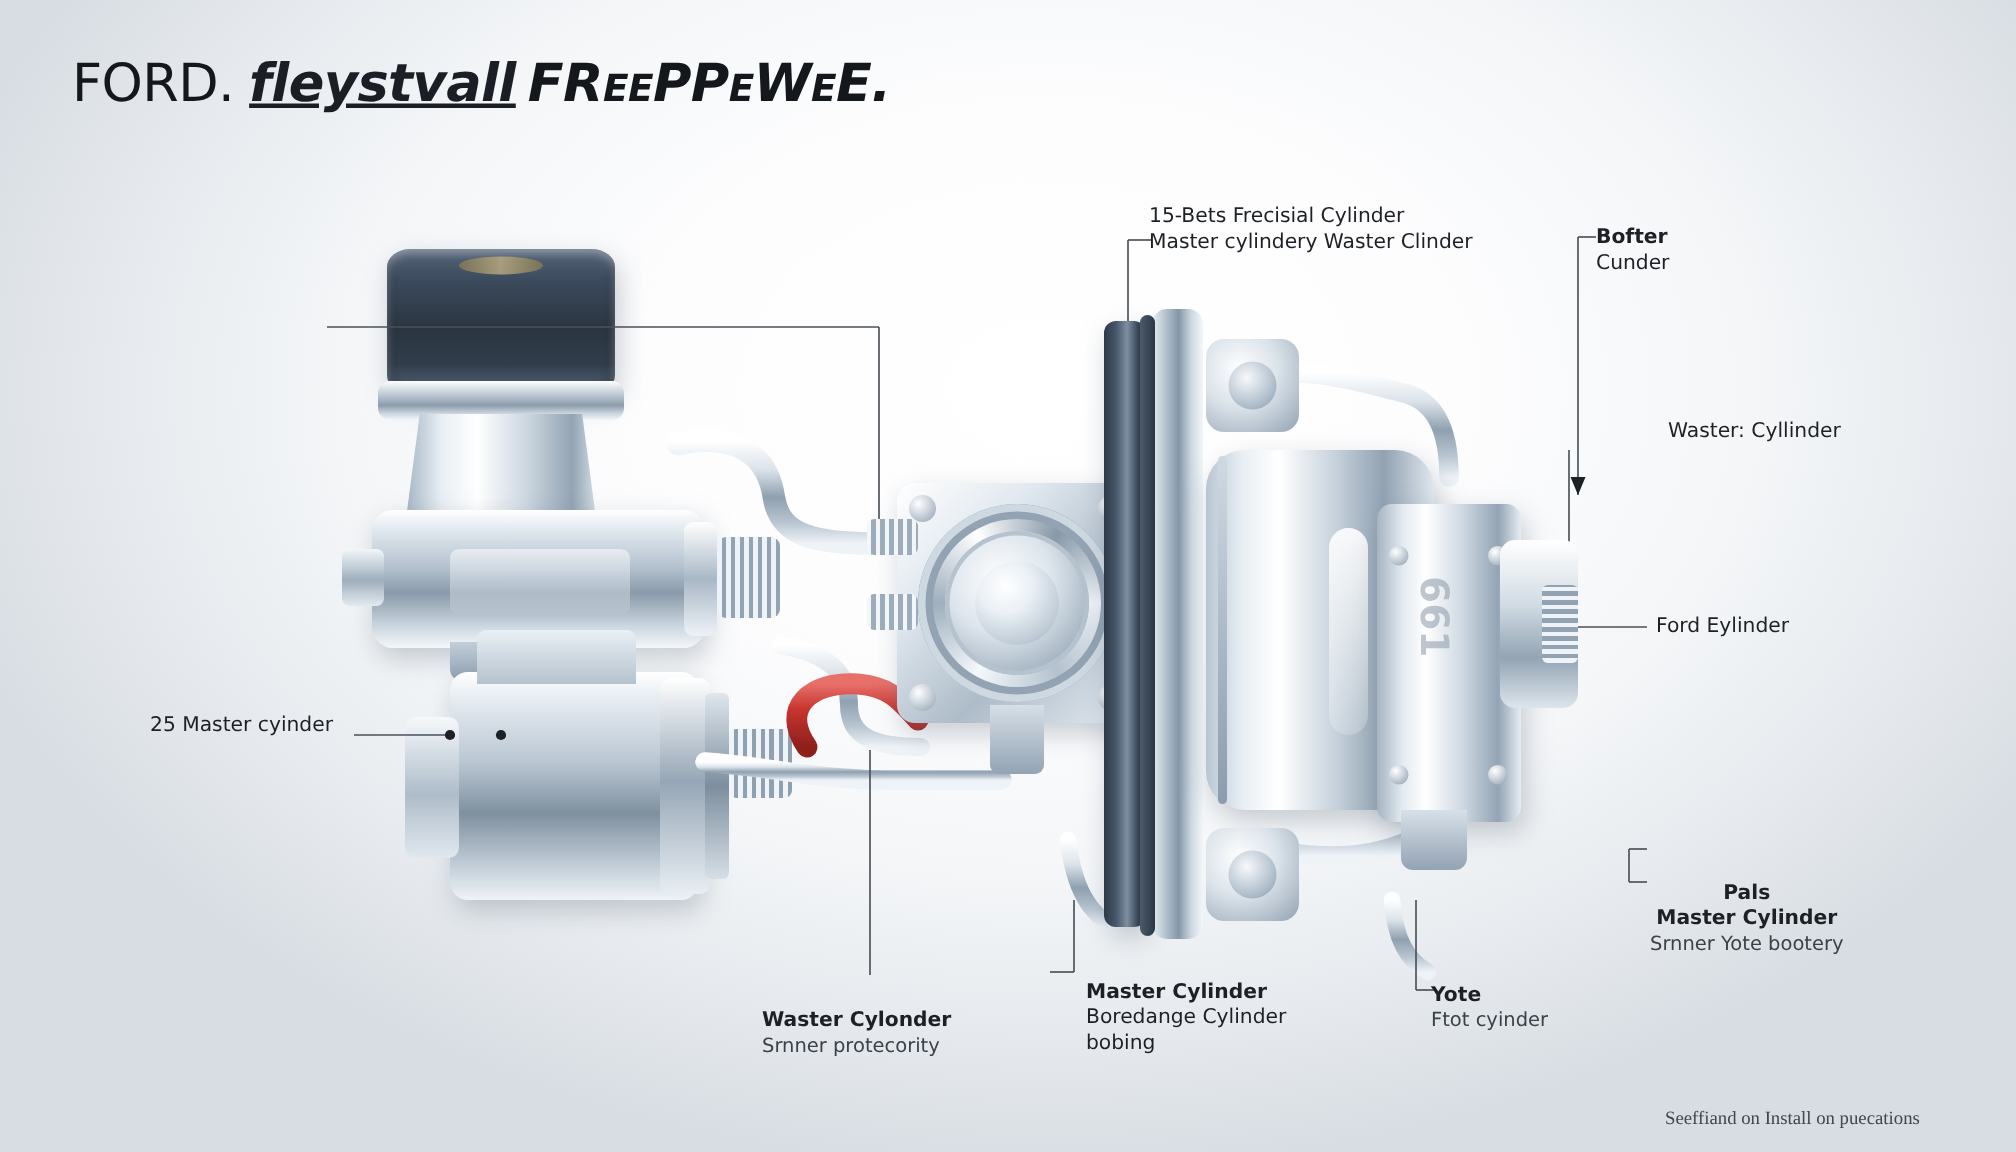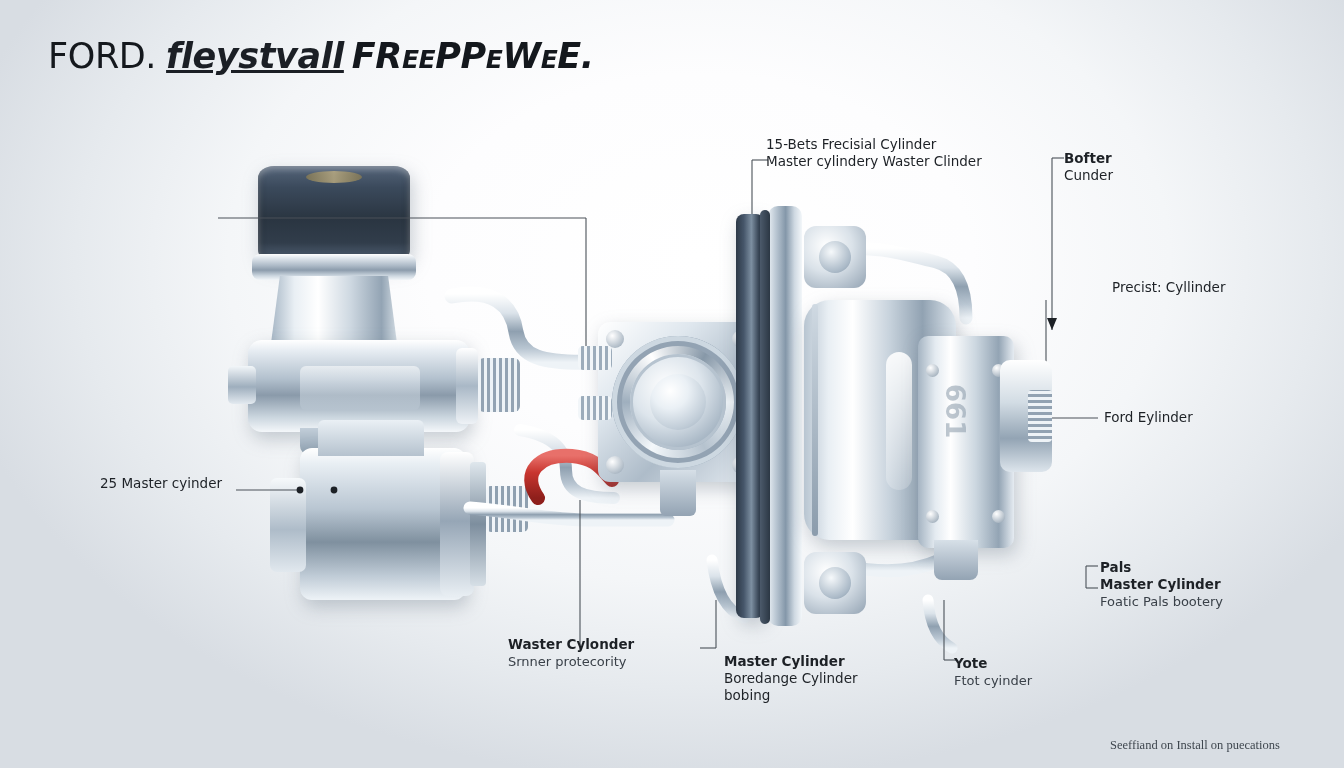--- a/index.html
+++ b/index.html
@@ -233,38 +233,38 @@
     <div class="l1">15-Bets Frecisial Cylinder</div>
     <div class="l2">Master cylindery Waster Clinder</div>
   </div>
 
   <div class="callout" style="left:1064px;top:150px;">
     <div class="l1 b">Bofter</div>
     <div class="l2">Cunder</div>
   </div>
 
   <div class="callout" style="left:1112px;top:279px;">
-    <div class="l1">Precist: Cyllinder</div>
+    <div class="l1">Waster: Cyllinder</div>
   </div>
 
   <div class="callout" style="left:1104px;top:409px;">
     <div class="l1">Ford Eylinder</div>
   </div>
 
-  <div class="callout" style="left:1100px;top:559px;">
+  <div class="callout" style="left:1100px;top:587px;text-align:center;">
     <div class="l1 b">Pals</div>
     <div class="l2 b">Master Cylinder</div>
-    <div class="l3">Foatic Pals bootery</div>
+    <div class="l3">Srnner Yote bootery</div>
   </div>
 
   <div class="callout" style="left:100px;top:475px;">
     <div class="l1">25 Master cyinder</div>
   </div>
 
-  <div class="callout" style="left:508px;top:636px;">
+  <div class="callout" style="left:508px;top:672px;">
     <div class="l1 b">Waster Cylonder</div>
     <div class="l3">Srnner protecority</div>
   </div>
 
   <div class="callout" style="left:724px;top:653px;">
     <div class="l1 b">Master Cylinder</div>
     <div class="l2">Boredange Cylinder</div>
     <div class="l2">bobing</div>
   </div>
 

